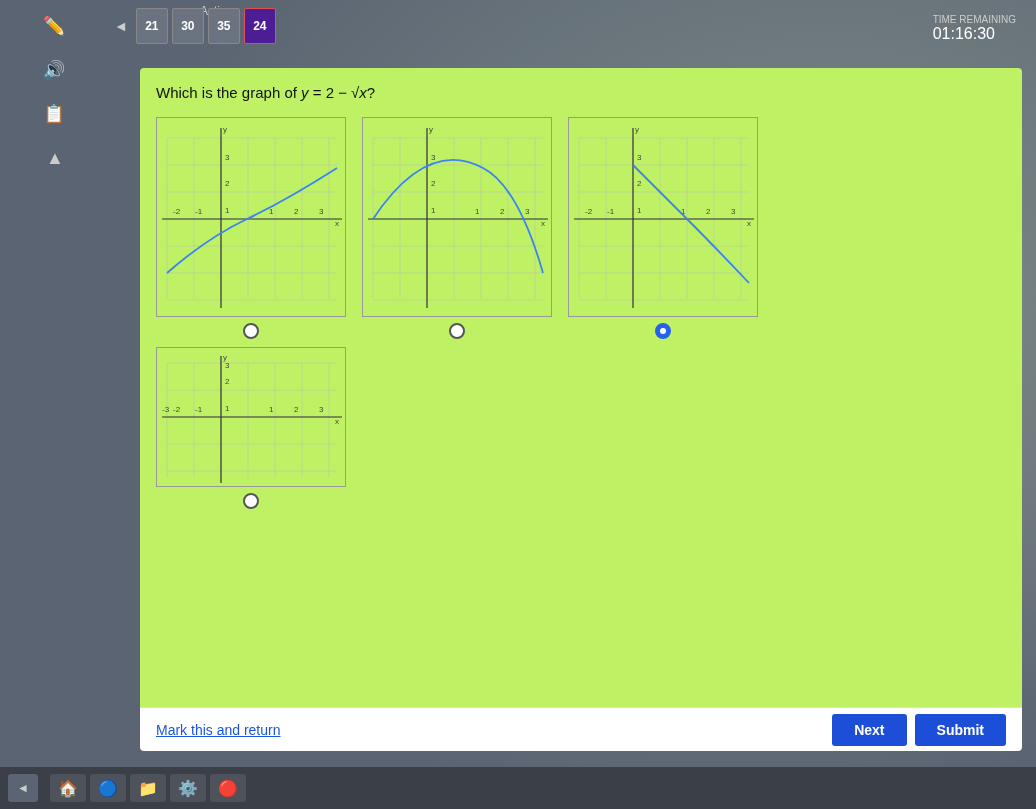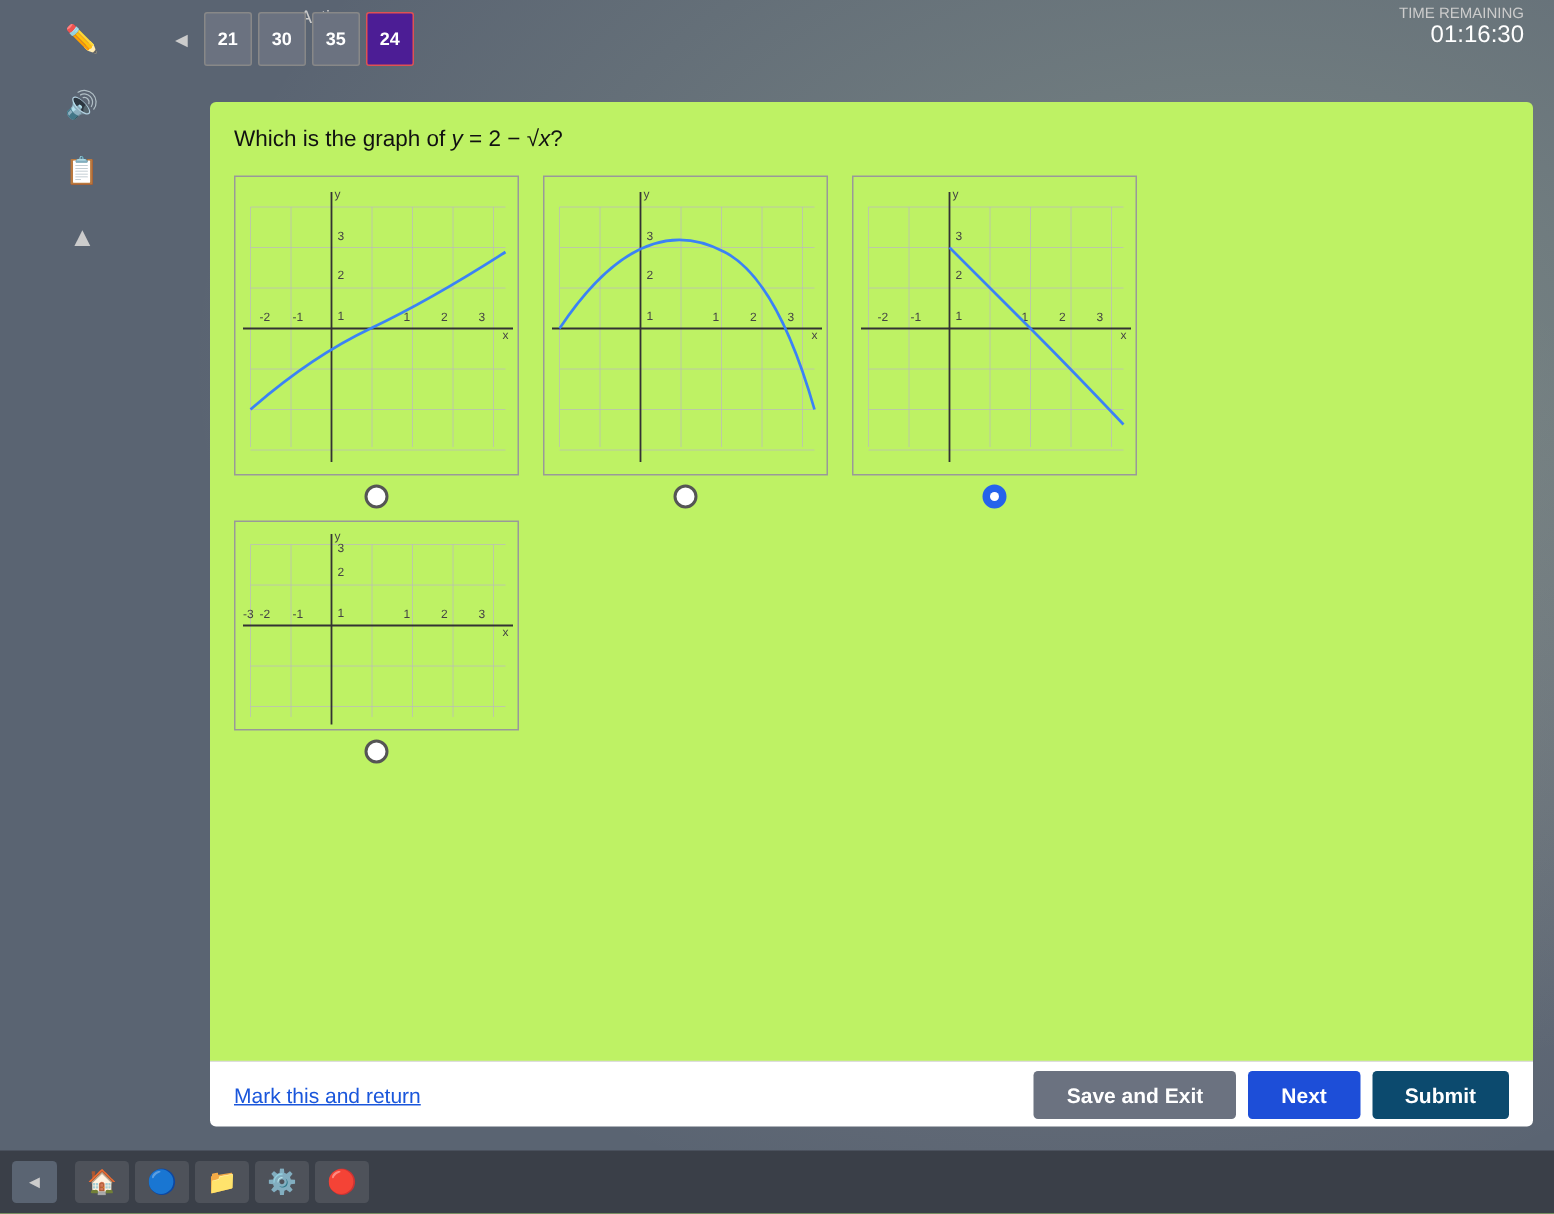--- a/index.html
+++ b/index.html
@@ -78,23 +78,22 @@
     }
 
     .question-num.active {
       background: #4c1d95;
       border-color: #e05252;
     }
 
     
     .timer {
       position: absolute;
-      top: 4px;
+      top: 14px;
       right: 20px;
-      text-align: right;
       color: #fff;
       margin-left: 28px;
     }
 
     .timer-label {
       font-size: 10px;
       color: #ccc;
     }
 
     .timer-value {
@@ -213,21 +212,21 @@
       background: #6b7280;
       color: white;
     }
 
     .btn-next {
       background: #1d4ed8;
       color: white;
     }
 
     .btn-submit {
-      background: #0c4a6e;
+      background: #1d4ed8;
       color: white;
     }
 
     
     svg {
       display: block;
     }
 
     .grid-line {
       stroke: #bbb;
@@ -490,21 +489,20 @@
         </svg>
         <div class="radio-circle"></div>
       </div>
     </div>
   </div>
 </div>
 
 <div class="action-bar">
   <span class="mark-return">Mark this and return</span>
   <div class="action-buttons">
-    <button class="btn btn-save">Save and Exit</button>
     <button class="btn btn-next">Next</button>
     <button class="btn btn-submit">Submit</button>
   </div>
 </div>
 
 <div class="taskbar">
   <button class="taskbar-btn">◄</button>
   <div class="taskbar-apps">
     <div class="taskbar-app">🏠</div>
     <div class="taskbar-app">🔵</div>

